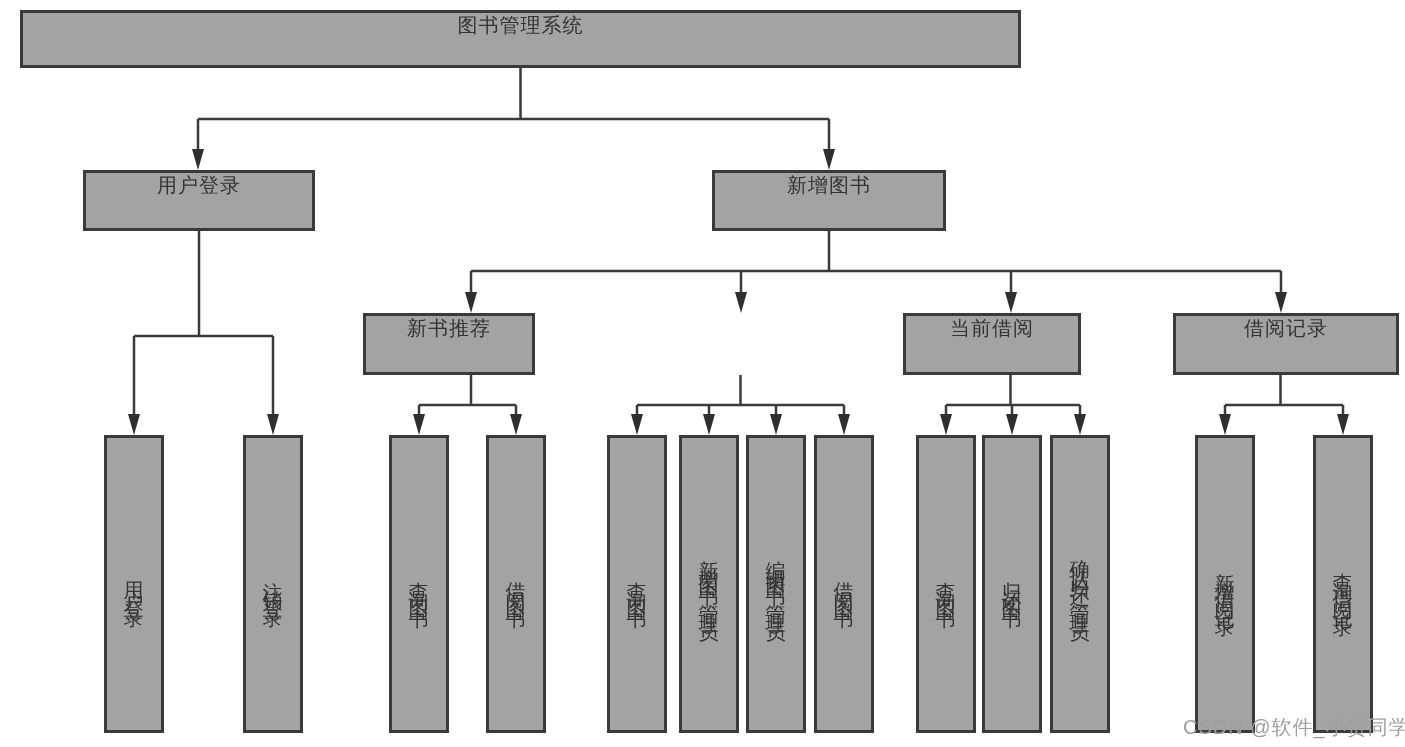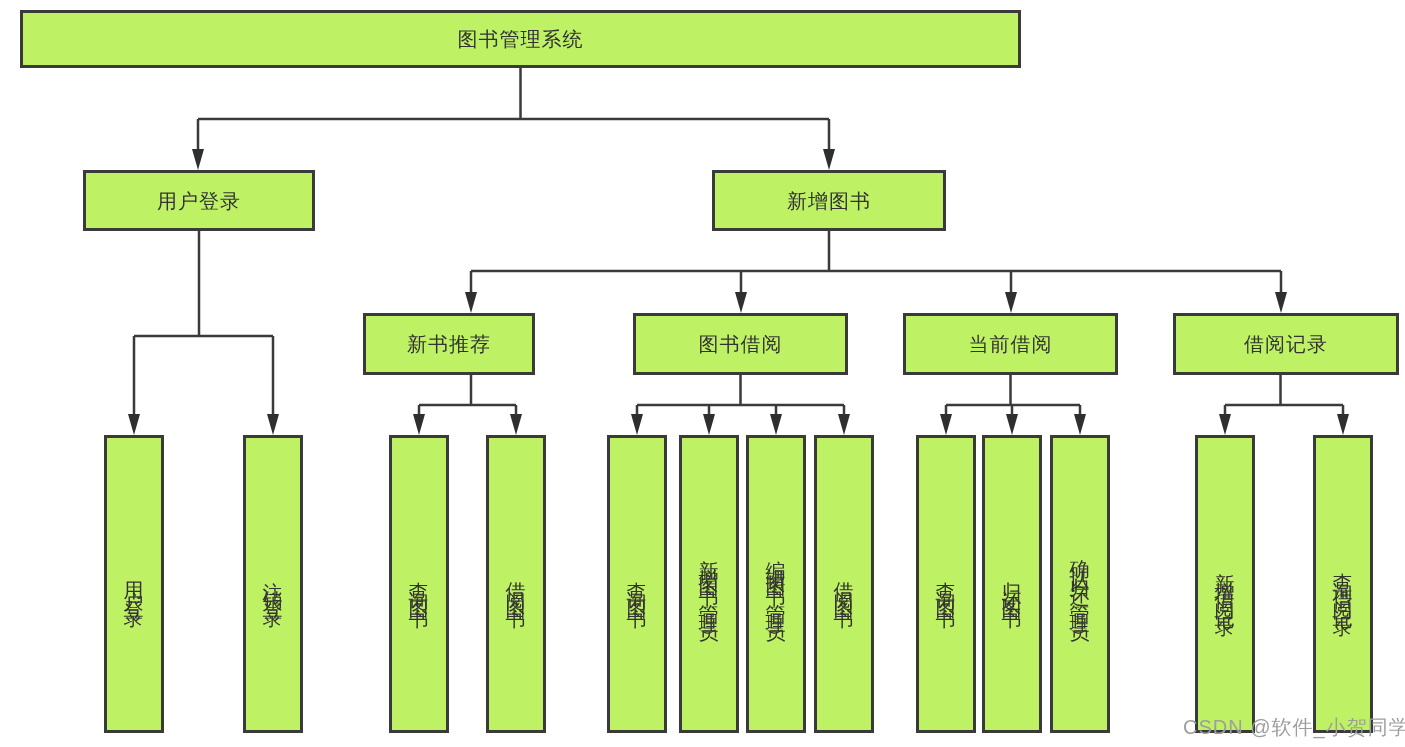--- a/index.html
+++ b/index.html
@@ -20,22 +20,22 @@
   .connectors{
     position:absolute;left:0;top:0;width:1405px;height:747px;
     pointer-events:none;
   }
   .connectors path{stroke:var(--line);stroke-width:2.5;fill:none;}
   .connectors polygon{fill:#2f2f2f;stroke:none;}
   .box{
     position:absolute;
     box-sizing:border-box;
     border:3px solid var(--line);
-    background:#bef264;
-    display:flex;align-items:center;justify-content:center;
+    background:#a3a3a3;
+    display:flex;justify-content:center;
     font-size:20px;
     color:var(--text);
     text-align:center;
     line-height:1.2;
     white-space:nowrap;
   }
   .hlabel{letter-spacing:1px;}
   .vtext{
     writing-mode:vertical-rl;
     text-orientation:mixed;
@@ -101,24 +101,21 @@
   <div class="box" style="left:83px;top:170px;width:232px;height:61px">
     <span class="hlabel">用户登录</span>
   </div>
   <div class="box" style="left:712px;top:170px;width:234px;height:61px">
     <span class="hlabel">新增图书</span>
   </div>
 
   <div class="box" style="left:363px;top:313px;width:172px;height:62px">
     <span class="hlabel">新书推荐</span>
   </div>
-  <div class="box" style="left:633px;top:313px;width:215px;height:62px">
-    <span class="hlabel">图书借阅</span>
-  </div>
-  <div class="box" style="left:903px;top:313px;width:215px;height:62px">
+  <div class="box" style="left:903px;top:313px;width:178px;height:62px">
     <span class="hlabel">当前借阅</span>
   </div>
   <div class="box" style="left:1173px;top:313px;width:226px;height:62px">
     <span class="hlabel">借阅记录</span>
   </div>
 
   <div class="box" style="left:104px;top:435px;width:60px;height:298px">
     <span class="vtext">用户登录</span>
   </div>
   <div class="box" style="left:243px;top:435px;width:60px;height:298px">

